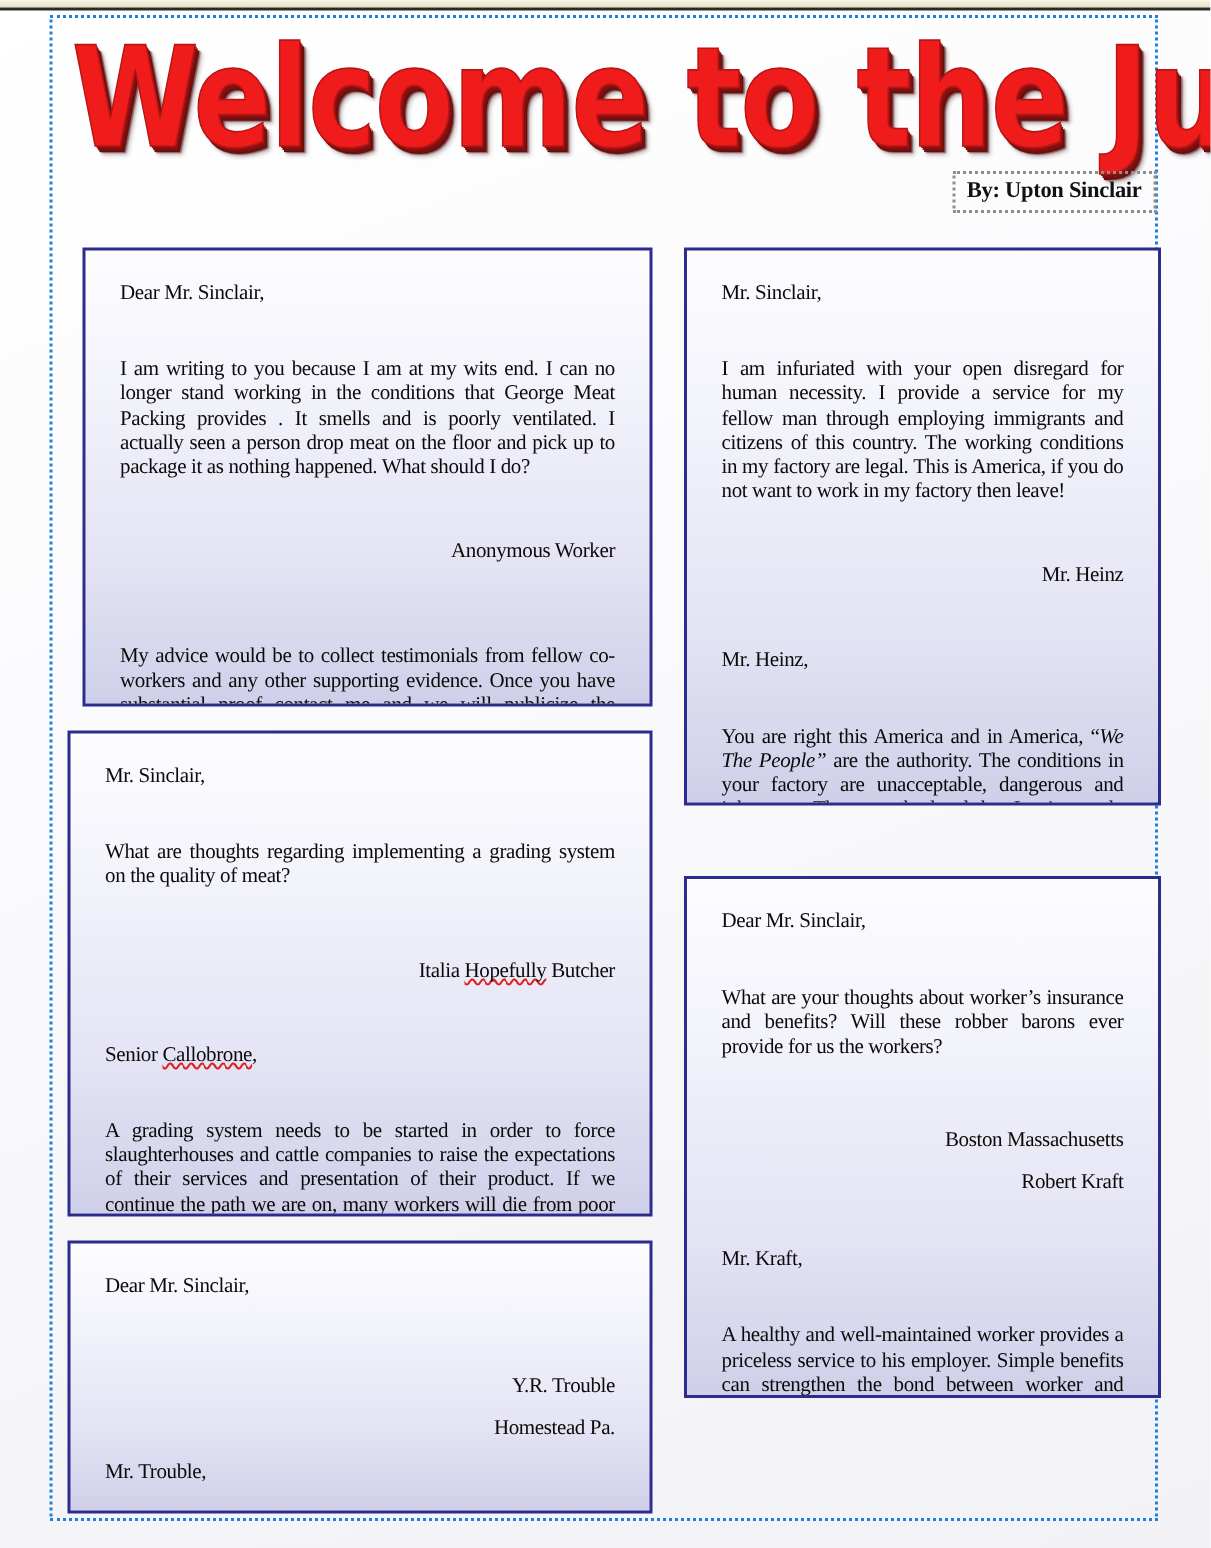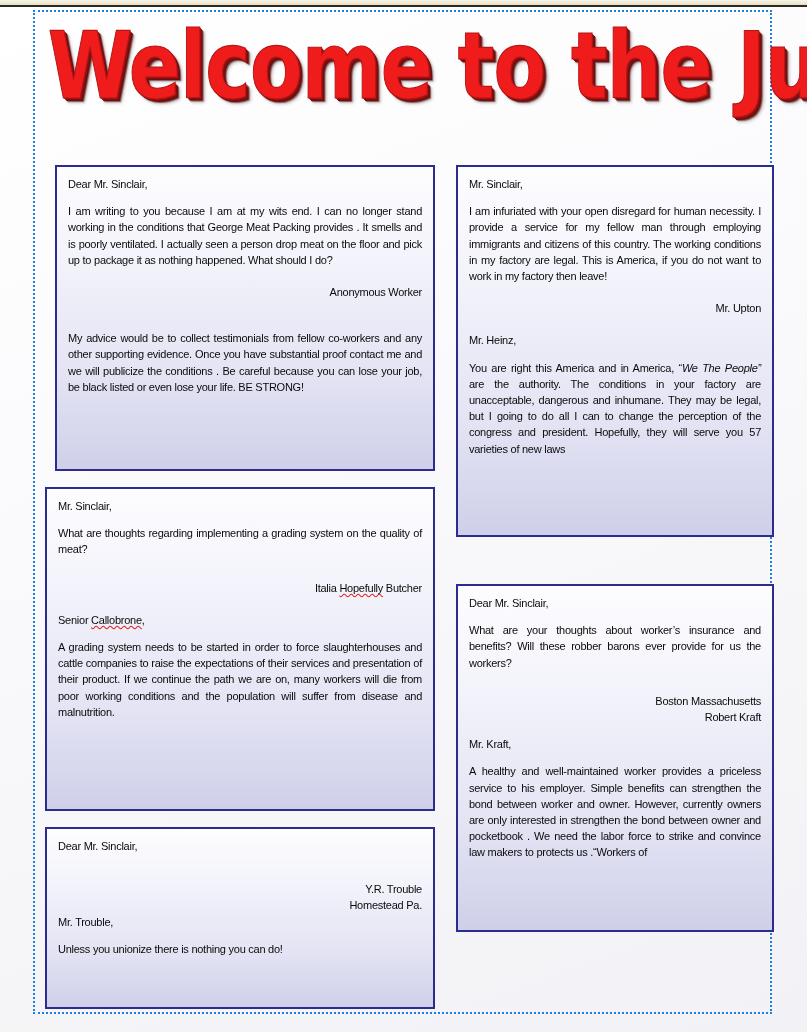--- a/index.html
+++ b/index.html
@@ -96,23 +96,23 @@
   
   .tbox {
     position: absolute;
     border: 2px solid #2c2c8f;
     background: linear-gradient(#fdfdff 0%, #f3f3fb 30%, #e3e3f4 70%, #cfcfe9 100%);
     box-sizing: border-box;
     padding: 9px 11px 9px 11px;
     overflow: hidden;
   }
   .tbox p {
-    margin: 0;
-    font-family: Liberation Sans, sans-serif;
-    font-size: 11px;
+    margin: 12px;
+    font-family: Liberation Serif, serif;
+    font-size: 14px;
     line-height: 16.2px;
     color: #0a0a0a;
     letter-spacing: -0.25px;
     text-align: left;
   }
   .tbox p.body {
     text-align: justify;
     text-justify: inter-word;
   }
   .tbox p.sig {
@@ -144,20 +144,21 @@
 
 <div id="page">
 
   <div class="top-bar"></div>
   <div class="guide"></div>
 
   <div class="title-wrap">
     <div class="title">Welcome to the Jungle</div>
   </div>
 
+  <div class="byline">By: Upton Sinclair</div>
 
   <div class="tbox" id="box-worker">
     <p>Dear Mr. Sinclair,</p>
     <div class="gap-sm"></div>
     <p class="body">I am writing to you because I am at my wits end. I can no longer stand working in the conditions that George Meat Packing provides . It smells and is poorly ventilated. I actually seen a person drop meat on the floor and pick up to package it as nothing happened. What should I do?</p>
     <div class="gap-md"></div>
     <p class="sig">Anonymous Worker</p>
     <div class="gap-xl"></div>
     <p class="body">My advice would be to collect testimonials from fellow co-workers and any other supporting evidence. Once you have substantial proof contact me and we will publicize the conditions . Be careful because you can lose your job, be black listed or even lose your life. BE STRONG!</p>
   </div>
@@ -183,21 +184,21 @@
     <p>Mr. Trouble,</p>
     <div class="gap-sm"></div>
     <p>Unless you unionize there is nothing you can do!</p>
   </div>
 
   <div class="tbox" id="box-heinz">
     <p>Mr. Sinclair,</p>
     <div class="gap-sm"></div>
     <p class="body">I am infuriated with your open disregard for human necessity. I provide a service for my fellow man through employing immigrants and citizens of this country. The working conditions in my factory are legal. This is America, if you do not want to work in my factory then leave!</p>
     <div class="gap-md"></div>
-    <p class="sig">Mr. Upton</p>
+    <p class="sig">Mr. Heinz</p>
     <div class="gap-md"></div>
     <p>Mr. Heinz,</p>
     <div class="gap-sm"></div>
     <p class="body"><span>You are right this America and in America, “</span><span class="it">We The People”</span><span> are the authority. The conditions in your factory are unacceptable, dangerous and inhumane. They may be legal, but I going to do all I can to change the perception of the congress and president. Hopefully, they will serve you 57 varieties of new laws</span></p>
   </div>
 
   <div class="tbox" id="box-kraft">
     <p>Dear Mr. Sinclair,</p>
     <div class="gap-sm"></div>
     <p class="body">What are your thoughts about worker’s insurance and benefits? Will these robber barons ever provide for us the workers?</p>

